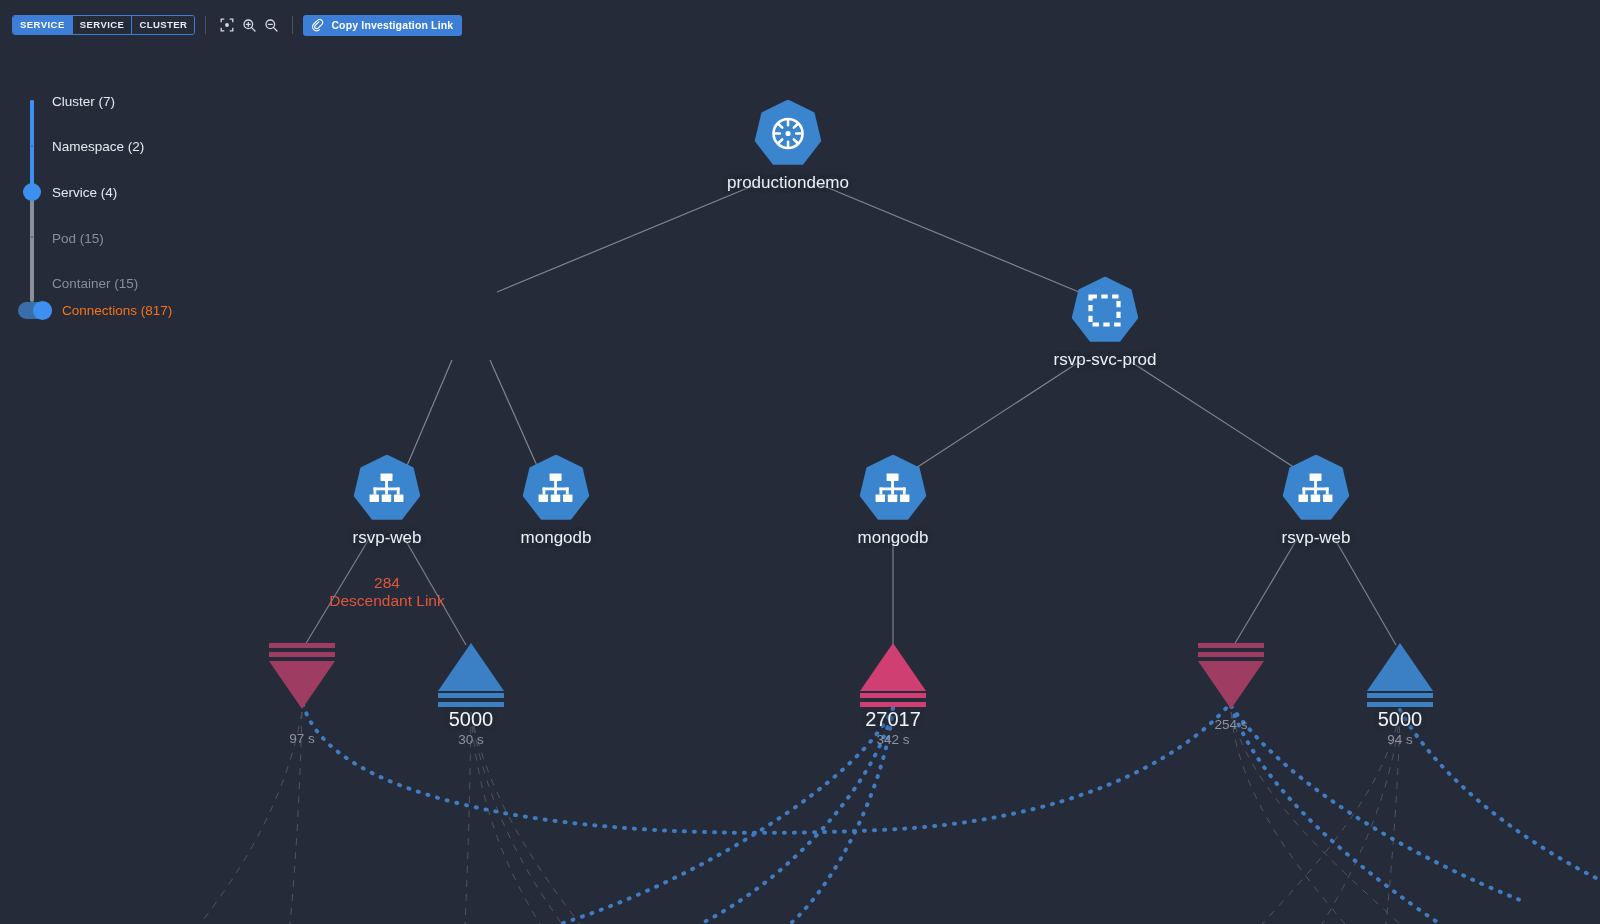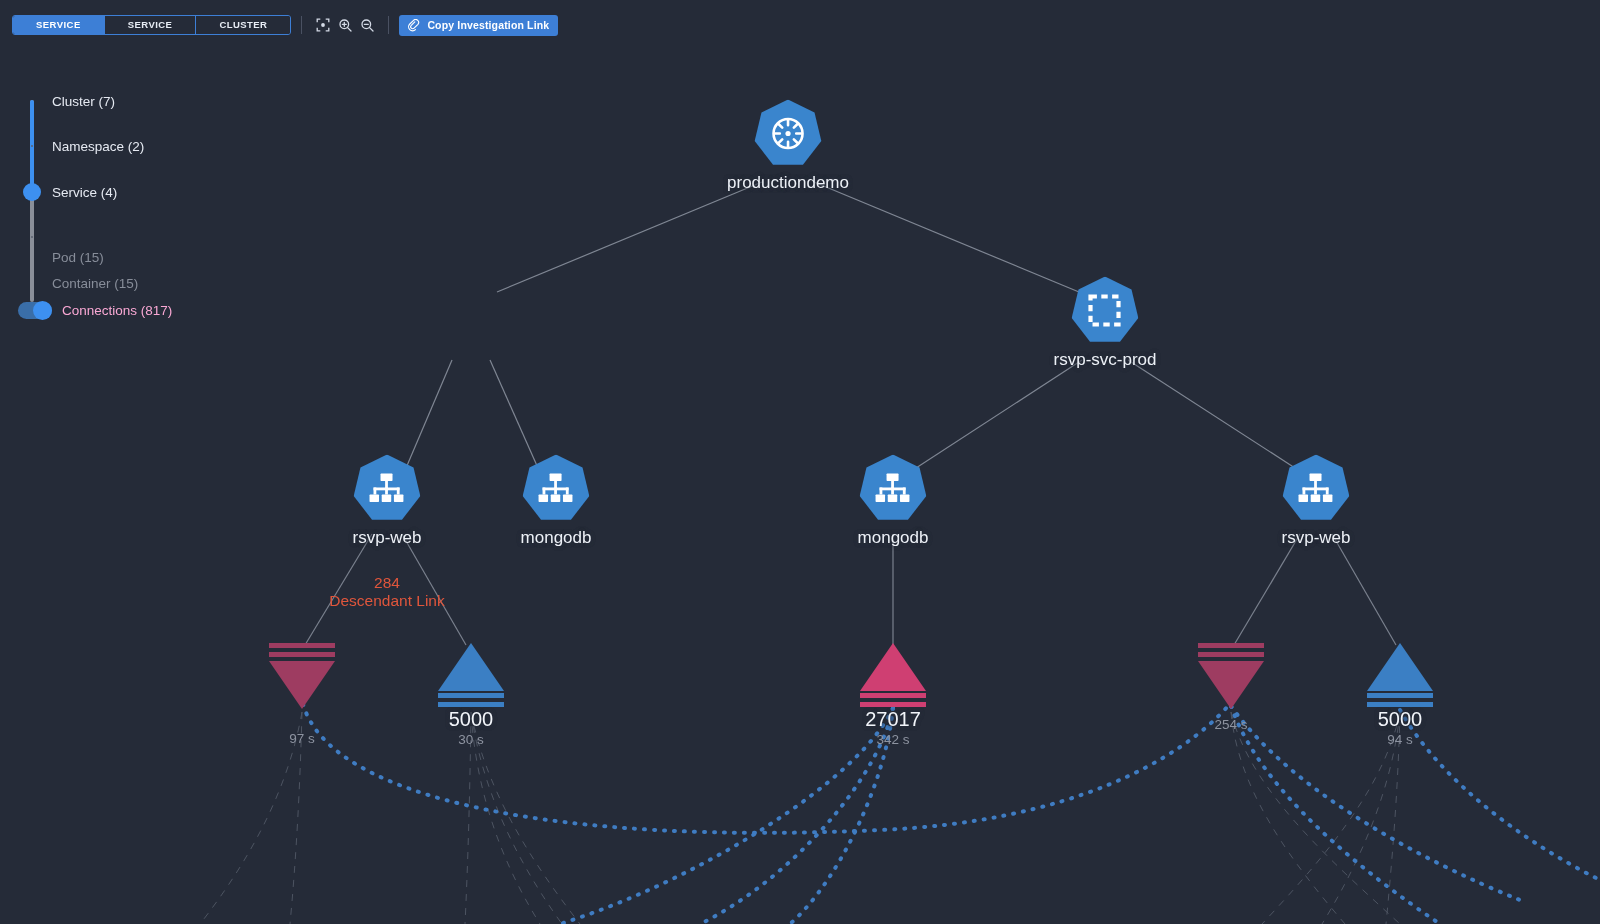--- a/index.html
+++ b/index.html
@@ -23,21 +23,21 @@
   }
   .seg-group {
     display: flex;
     border: 1px solid #3d7fd6;
     border-radius: 3px;
     overflow: hidden;
     height: 20px;
   }
   .seg {
     display: flex; align-items: center; justify-content: center;
-    padding: 0 23px;
+    padding: 0 7px;
     font-size: 9.5px; font-weight: bold; letter-spacing: .45px;
     color: #e8edf5;
     background: #252b38;
     border-right: 1px solid #3d7fd6;
     cursor: pointer; user-select: none;
     line-height: 1;
   }
   .seg:last-child { border-right: none; }
   .seg.active { background: #3d7fd6; color: #ffffff; }
 
@@ -134,21 +134,21 @@
   }
   .toggle .knob {
     position: absolute;
     right: 0px; top: -1px;
     width: 19px; height: 19px;
     border-radius: 50%;
     background: #3d90f0;
   }
   #toggle-label {
     font-size: 13.5px;
-    color: #f9a8d4;
+    color: #f97316;
     white-space: nowrap;
   }
 
   
   #graph { position: absolute; inset: 0; z-index: 10; }
   #edge-layer { position: absolute; inset: 0; z-index: 11; }
   #node-layer { position: absolute; inset: 0; z-index: 20; }
 
   .node {
     position: absolute;
@@ -273,21 +273,21 @@
     <div class="slider-track"></div>
     <div class="slider-fill" style="height:92px;"></div>
     <div class="slider-tick" style="top:45px;"></div>
     <div class="slider-tick" style="top:136px;"></div>
     <div class="slider-knob" style="top:83px;"></div>
   </div>
 
   <div class="legend-row" style="top:13px;">Cluster (7)</div>
   <div class="legend-row" style="top:58px;">Namespace (2)</div>
   <div class="legend-row" style="top:104px;">Service (4)</div>
-  <div class="legend-row dim" style="top:150px;margin-top:19px;">Pod (15)</div>
+  <div class="legend-row dim" style="top:150px;">Pod (15)</div>
   <div class="legend-row dim" style="top:195px;">Container (15)</div>
 
   <div id="toggle-row">
     <div class="toggle">
       <div class="knob"></div>
     </div>
     <div id="toggle-label">Connections (817)</div>
   </div>
 </div>
 

